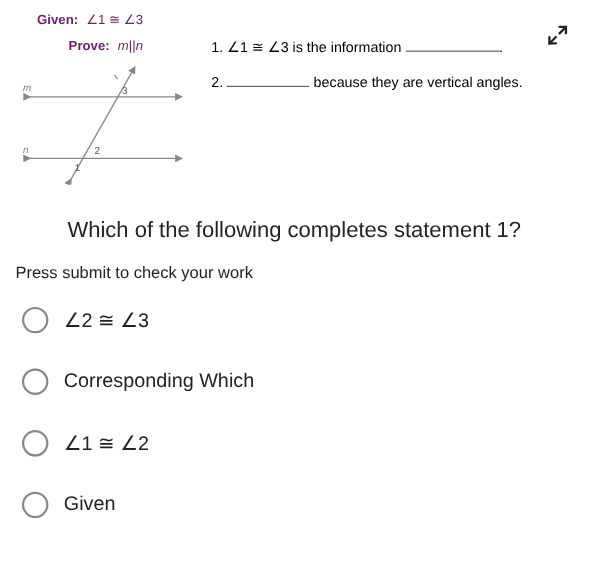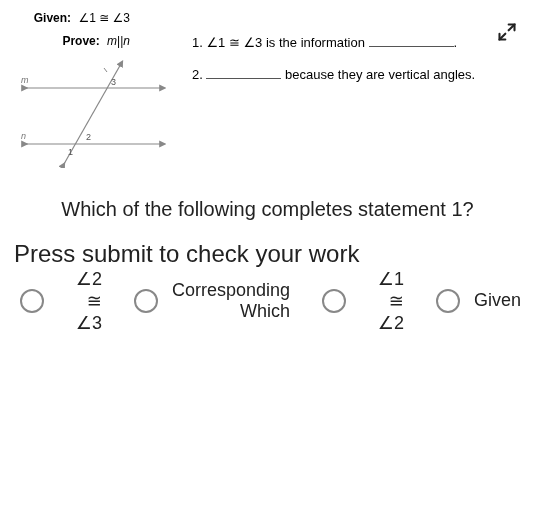--- a/index.html
+++ b/index.html
@@ -20,21 +20,21 @@
       display: flex;
       gap: 18px;
       margin-bottom: 28px;
     }
     .left-col {
       width: 160px;
       flex-shrink: 0;
     }
     .given-prove {
       font-size: 12px;
-      color: #000000;
+      color: #701a75;
       text-align: right;
       padding-right: 44px;
       line-height: 1.4;
     }
     .given-prove .row {
       margin-bottom: 6px;
       white-space: nowrap;
     }
     .given-prove .label {
       font-weight: bold;
@@ -76,29 +76,29 @@
       cursor: pointer;
     }
     .question {
       font-size: 20px;
       color: #222;
       margin-bottom: 18px;
       line-height: 1.3;
       text-align: center;
     }
     .instruction {
-      font-size: 24px;
+      font-size: 15px;
       color: #222;
+      margin-bottom: 22px;
     }
     .options {
       display: flex;
-      flex-direction: row;
+      flex-direction: column;
       gap: 32px;
       padding-left: 6px;
-      text-align: right;
     }
     .option {
       display: flex;
       align-items: center;
       gap: 14px;
       cursor: pointer;
     }
     .radio {
       width: 24px;
       height: 24px;

